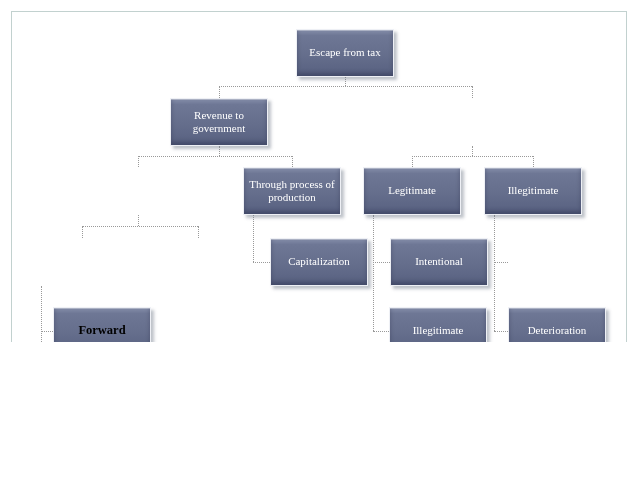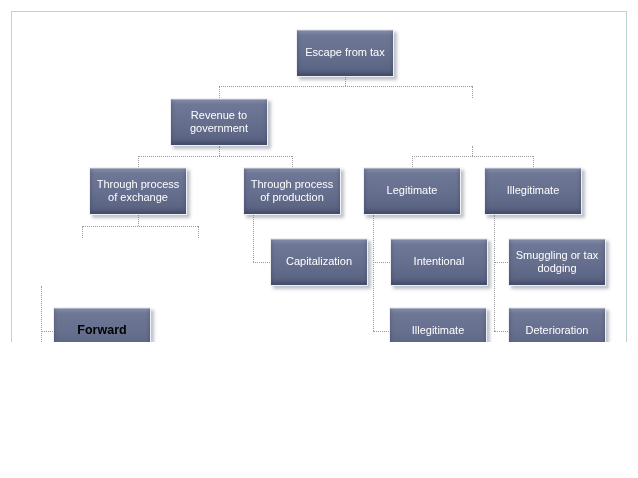--- a/index.html
+++ b/index.html
@@ -1,18 +1,18 @@
 <!DOCTYPE html>
 <html><head>
 <meta charset="utf-8">
 <style>
   html,body{margin:0;padding:0;background:#fff;}
   #canvas{
     position:relative;width:638px;height:342px;background:#ffffff;
-    overflow:hidden;font-family:Liberation Sans, sans-serif;
+    overflow:hidden;font-family:Liberation Serif, serif;
   }
   .frame{
     position:absolute;left:11px;top:11px;width:614px;height:449px;
     border:1px solid #c2d1cf;background:transparent;
   }
   .footer-bar{
     position:absolute;left:0;top:444px;width:638px;height:24px;
     background:#8dacab;
   }
   .node{
@@ -66,27 +66,25 @@
   <div class="vline" style="left:494px;top:215px;height:116px"></div>
   <div class="hline" style="left:494px;top:262px;width:14px"></div>
   <div class="hline" style="left:494px;top:331px;width:14px"></div>
 
   <div class="vline" style="left:41px;top:286px;height:114px"></div>
   <div class="hline" style="left:41px;top:331px;width:12px"></div>
   <div class="hline" style="left:41px;top:400px;width:12px"></div>
 
   <div class="node" style="left:296px;top:29px">Escape from tax</div>
   <div class="node" style="left:170px;top:98px">Revenue to government</div>
-  <div class="node" style="left:89px;top:167px">Through process of exchange</div>
   <div class="node" style="left:363px;top:167px">Legitimate</div>
   <div class="node" style="left:243px;top:167px">Through process of production</div>
   <div class="node" style="left:484px;top:167px">Illegitimate</div>
   <div class="node" style="left:270px;top:238px">Capitalization</div>
   <div class="node" style="left:390px;top:238px">Intentional</div>
-  <div class="node" style="left:508px;top:238px">Smuggling or tax dodging</div>
   <div class="node em" style="left:53px;top:307px">Forward</div>
   <div class="node" style="left:389px;top:307px">Illegitimate</div>
   <div class="node" style="left:508px;top:307px">Deterioration</div>
   <div class="node em" style="left:53px;top:376px">Backward</div>
 
   <div class="footer-bar"></div>
 
 </div>
 
 </body></html>

